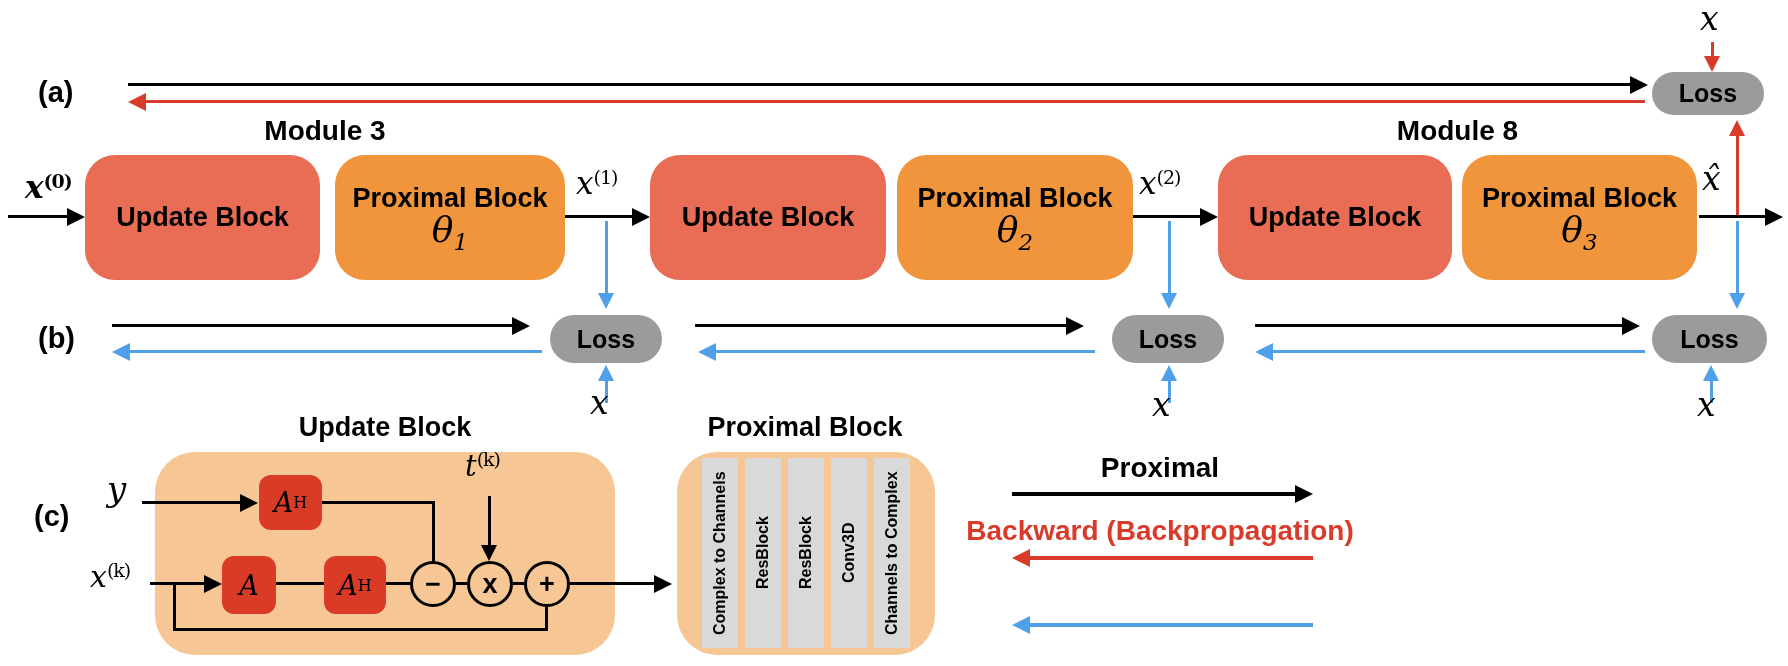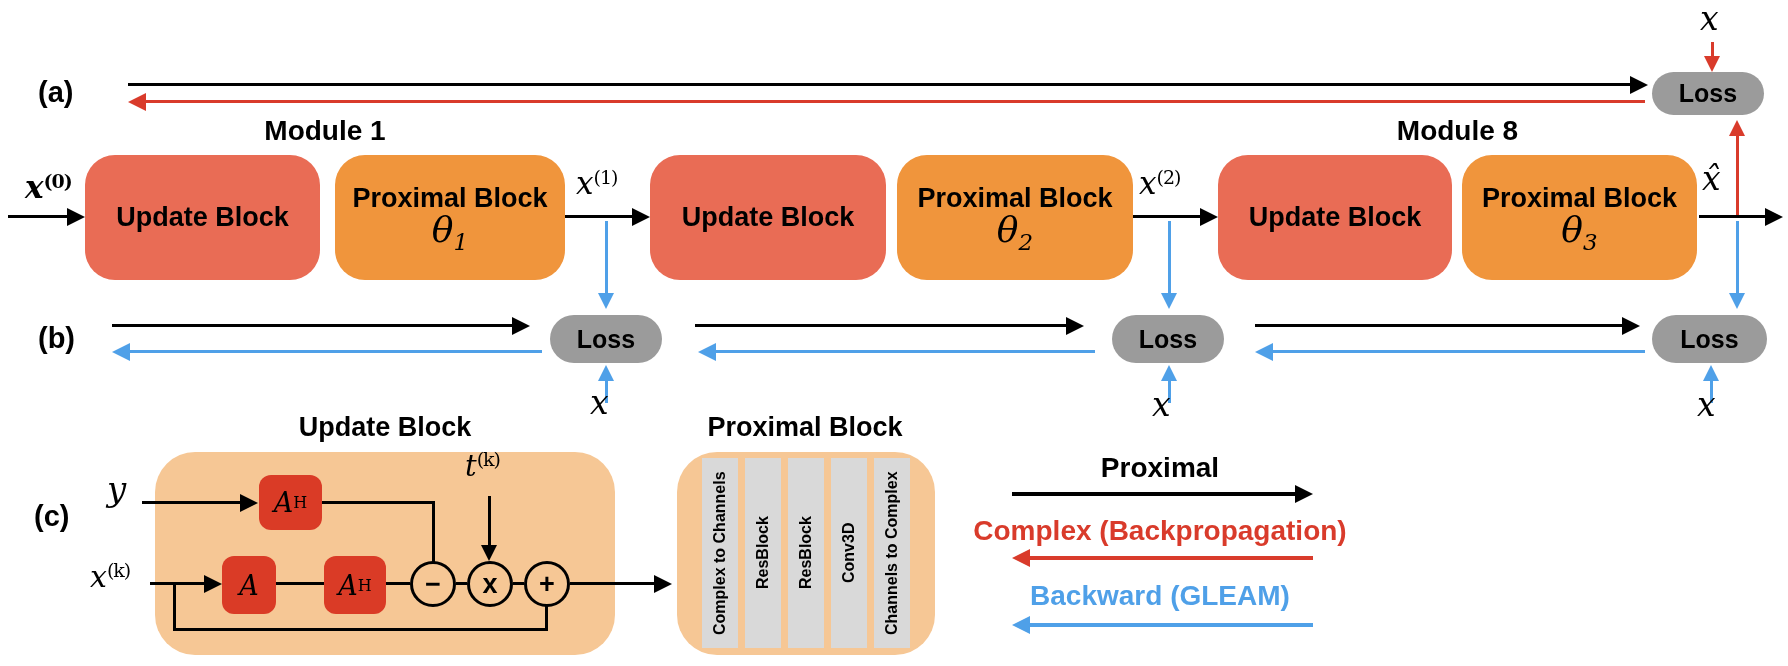--- a/index.html
+++ b/index.html
@@ -63,21 +63,21 @@
   <div class="math big" style="left:1700px;top:2px;">x</div>
   <div class="vline c-red" style="left:1711px;top:42px;height:14px;"></div>
   <div class="head head-d c-red" style="left:1704px;top:56px;"></div>
   <div class="loss" style="left:1652px;top:72px;width:112px;height:43px;">Loss</div>
 
   <div class="head head-u c-red" style="left:1729px;top:120px;"></div>
   <div class="vline c-red" style="left:1736px;top:136px;height:80px;"></div>
   <div class="vline c-blue" style="left:1736px;top:221px;height:72px;"></div>
   <div class="head head-d c-blue" style="left:1729px;top:293px;"></div>
 
-  <div class="mtitle" style="left:85px;width:480px;top:115px;">Module 1</div>
+  <div class="mtitle" style="left:85px;width:480px;top:115px;">Module 3</div>
   <div class="mtitle" style="left:1218px;width:479px;top:115px;">Module 8</div>
 
   <div class="math" style="left:25px;top:172px;font-weight:bold;"><span>x</span><sup>(0)</sup></div>
   <div class="hline c-black" style="left:8px;top:215px;width:59px;"></div>
   <div class="head head-r c-black" style="left:67px;top:208px;"></div>
   <div class="block update" style="left:85px;top:155px;width:235px;height:125px;">
       <span>Update Block</span>
     </div>
   <div class="block proximal" style="left:335px;top:155px;width:230px;height:125px;">
     <span>Proximal Block</span>
@@ -200,21 +200,20 @@
   <div class="layer" style="left:702px;top:458px;">Complex to Channels</div>
   <div class="layer" style="left:745px;top:458px;">ResBlock</div>
   <div class="layer" style="left:788px;top:458px;">ResBlock</div>
   <div class="layer" style="left:831px;top:458px;">Conv3D</div>
   <div class="layer" style="left:874px;top:458px;">Channels to Complex</div>
 
   <div class="legend-label c-black" style="left:1000px;width:320px;top:452px;">Proximal</div>
   <div class="hline thick c-black" style="left:1012px;top:492px;width:283px;"></div>
   <div class="head head-r c-black" style="left:1295px;top:485px;"></div>
 
-  <div class="legend-label c-red" style="left:925px;width:470px;top:515px;">Complex (Backpropagation)</div>
+  <div class="legend-label c-red" style="left:925px;width:470px;top:515px;">Backward (Backpropagation)</div>
   <div class="head head-l c-red" style="left:1012px;top:549px;"></div>
   <div class="hline thick c-red" style="left:1030px;top:556px;width:283px;"></div>
 
-  <div class="legend-label c-blue" style="left:1000px;width:320px;top:580px;">Backward (GLEAM)</div>
   <div class="head head-l c-blue" style="left:1012px;top:616px;"></div>
   <div class="hline thick c-blue" style="left:1030px;top:623px;width:283px;"></div>
 
 </div>
 
 </body></html>

